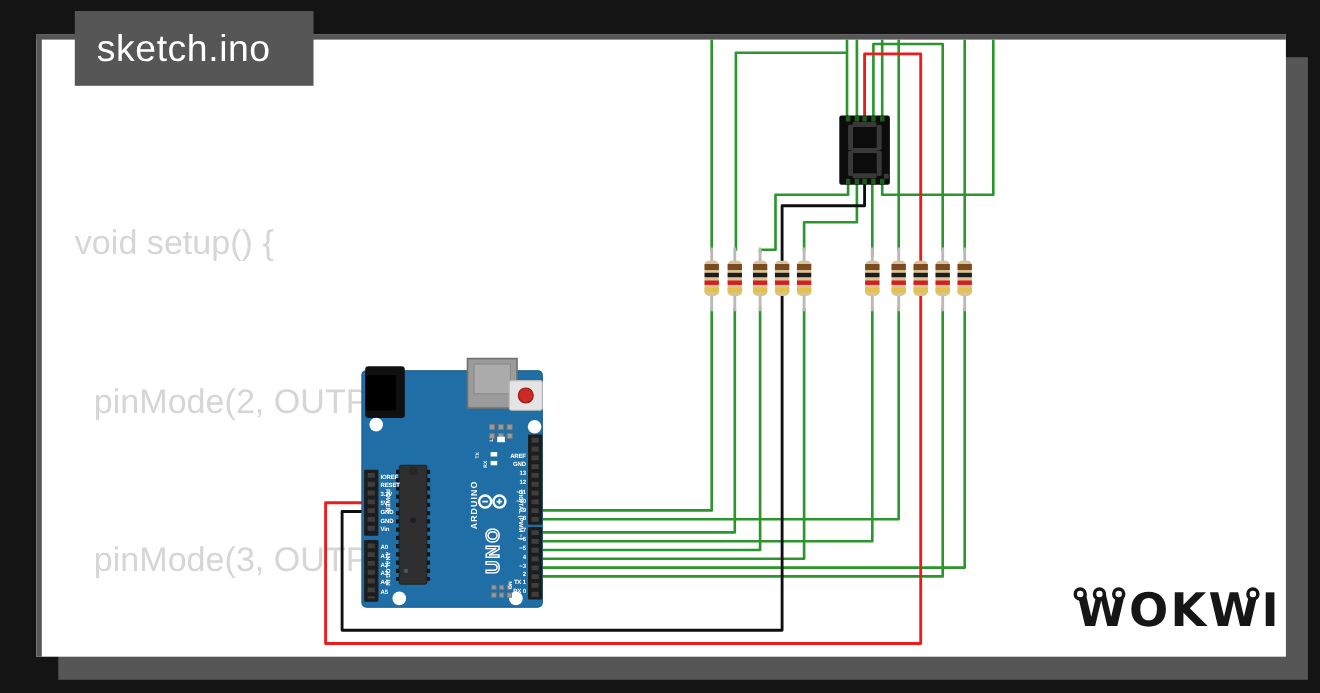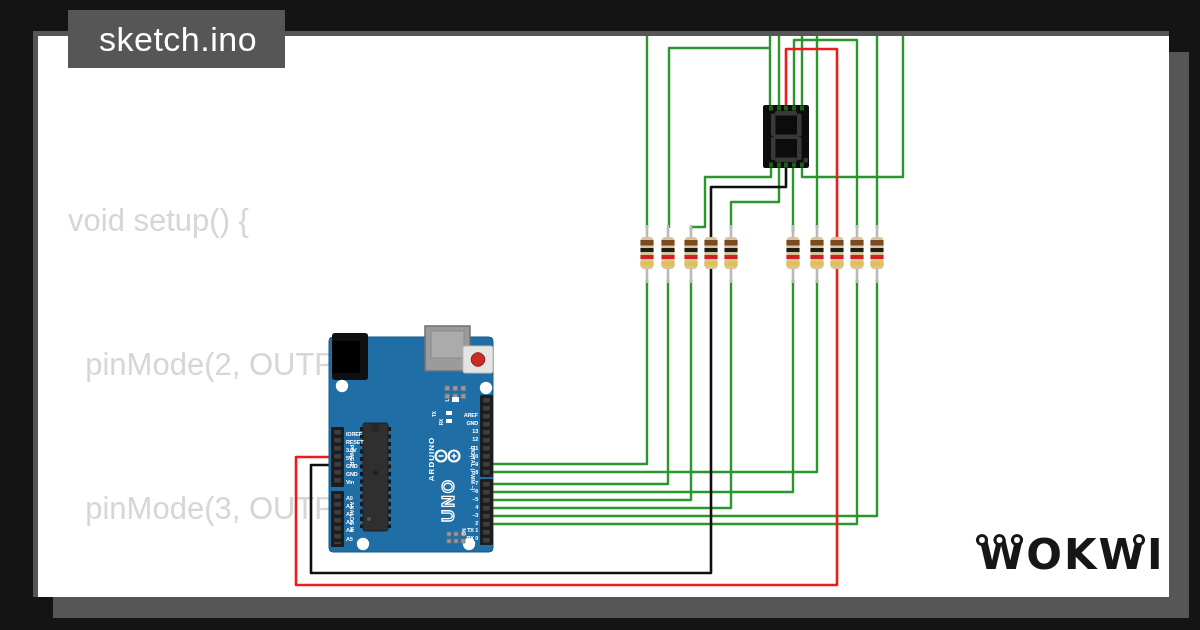--- a/index.html
+++ b/index.html
@@ -6,22 +6,22 @@
     background:#141414;font-family:"Liberation Sans",sans-serif;}
   #stage{position:relative;width:1200px;height:630px;background:#141414;}
 
   
   #card{position:absolute;left:33px;top:31px;width:1131px;height:561px;
     background:#ffffff;border-left:5px solid #565656;border-top:5px solid #565656;
     box-shadow:20px 21px 0 0 #565656;overflow:hidden;}
   #page-space{position:absolute;left:-38px;top:-36px;width:1104px;height:630px;}
 
   
-  #tab{position:absolute;left:68px;top:10px;width:217px;height:58px;background:#565656;
-    color:#fff;font-size:34px;display:flex;align-items:center;padding-left:31px;
+  #tab{position:absolute;left:68px;top:10px;width:217px;height:68px;background:#565656;
+    color:#fff;font-size:34px;display:flex;align-items:center;padding-left:20px;
     box-sizing:border-box;z-index:30;letter-spacing:0.5px;}
 
   
   #code{position:absolute;left:68px;top:101px;color:#d6d6d6;font-size:31px;
     line-height:48px;white-space:pre;z-index:1;}
   .code-line{height:48px;}
 
   
   #circuit{position:absolute;left:0;top:0;z-index:5;}
 

